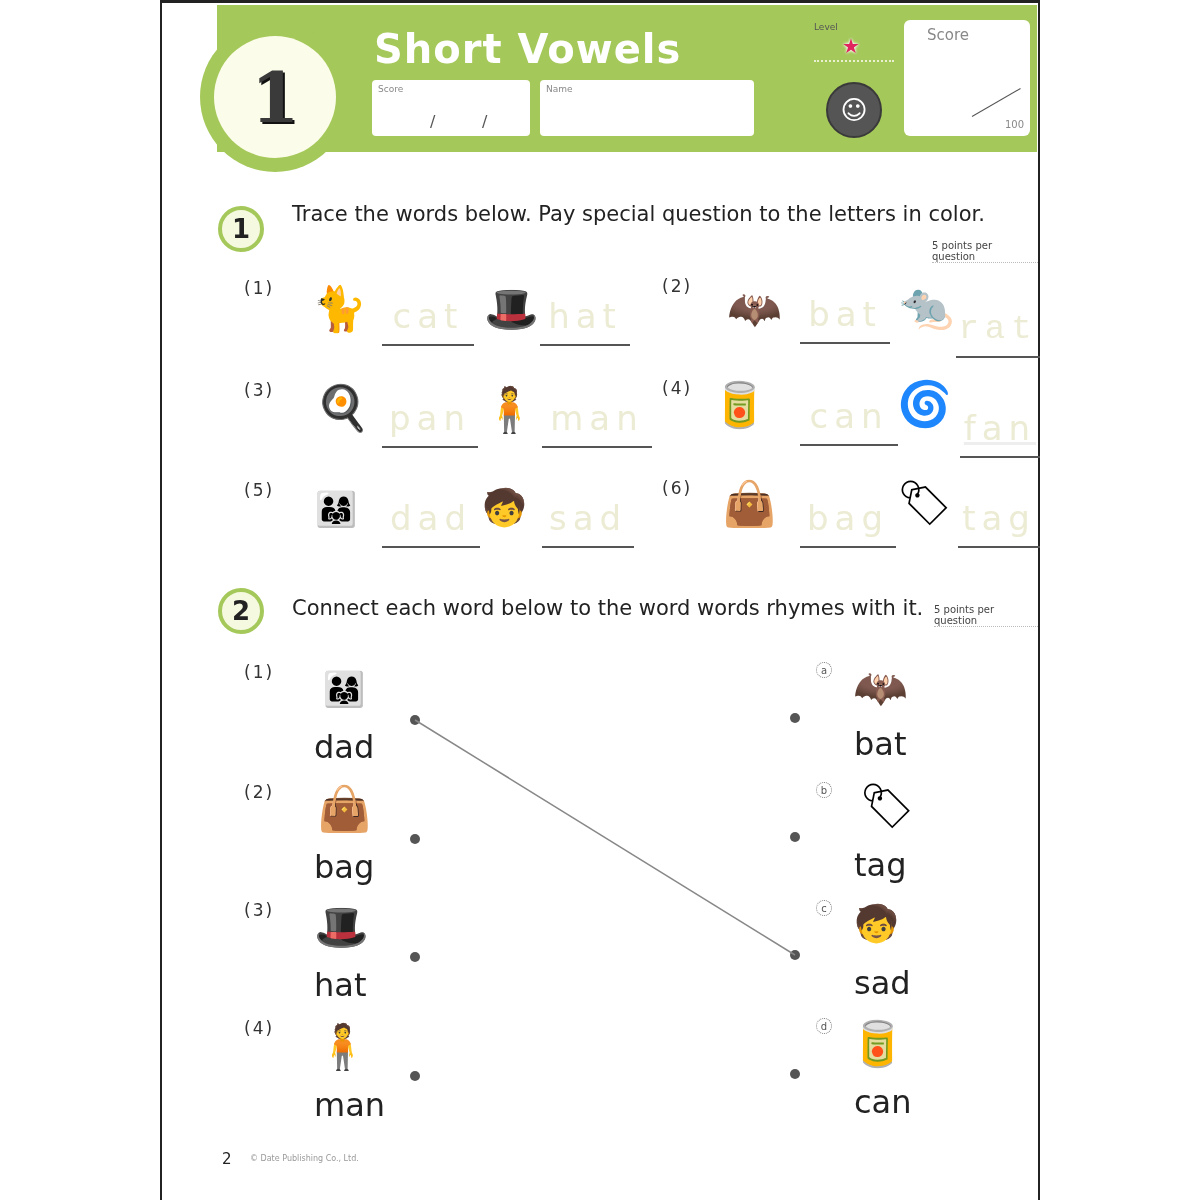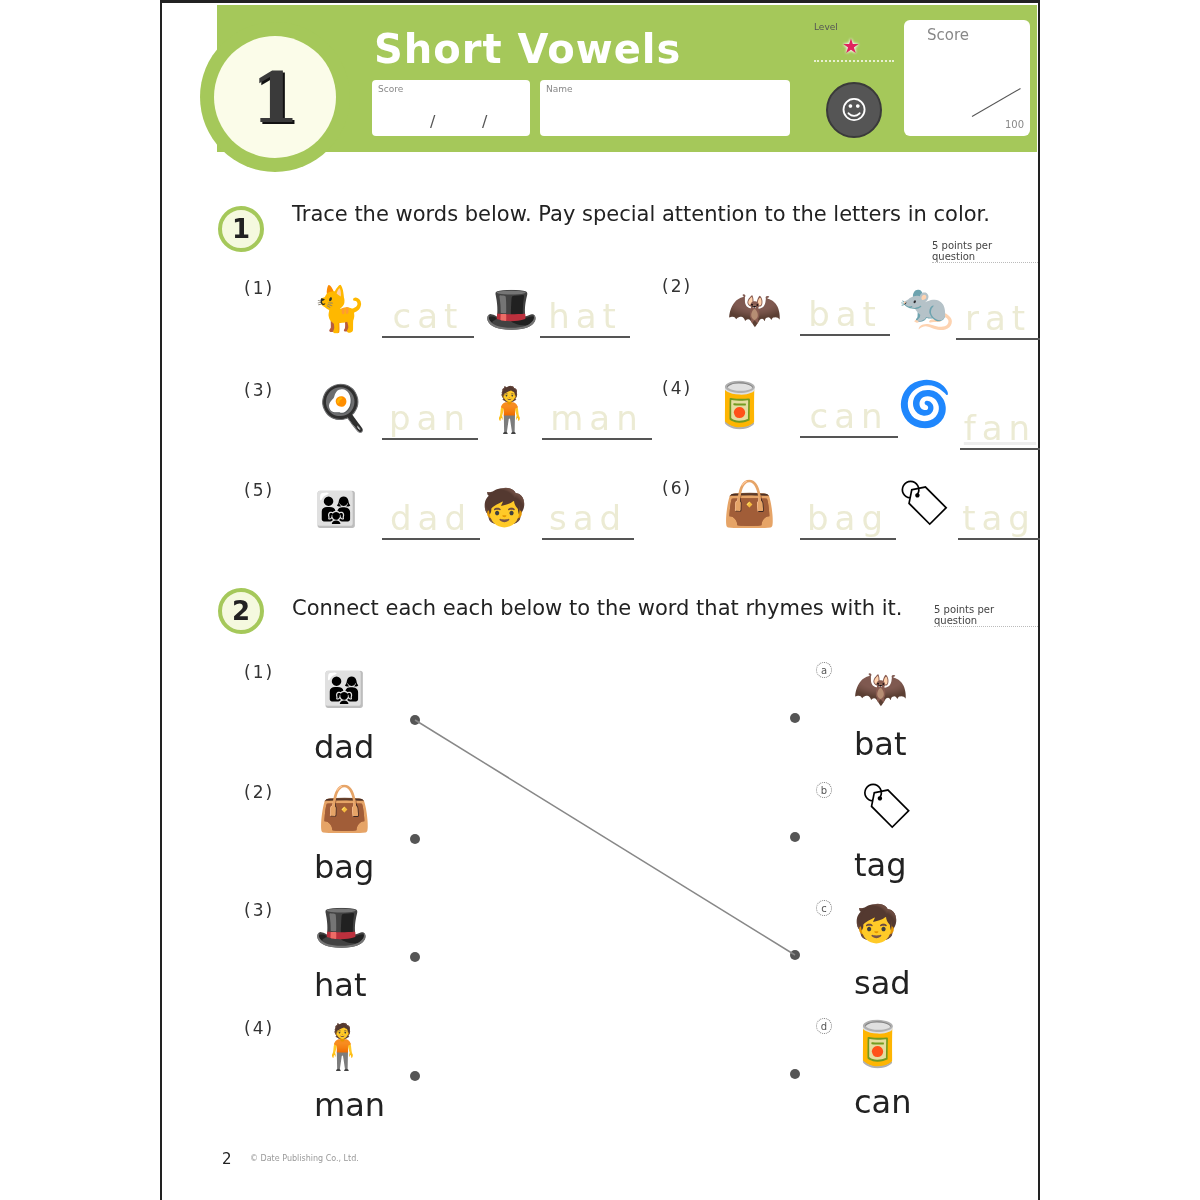--- a/index.html
+++ b/index.html
@@ -20,21 +20,21 @@
   .face{position:absolute;left:664px;top:82px;width:56px;height:56px;border-radius:50%;background:#555;border:2px solid #3a3a3a;box-sizing:border-box;display:flex;align-items:center;justify-content:center;color:#fff;font-size:26px;}
   .score-box{position:absolute;left:742px;top:20px;width:126px;height:116px;background:#fff;border-radius:6px;}
   .score-label{position:absolute;left:8px;top:6px;font-size:15px;color:#888;margin-left:15px;}
   .score-slash{position:absolute;left:68px;top:96px;width:56px;border-top:1.5px solid #555;transform:rotate(-30deg);transform-origin:left;}
   .score-max{position:absolute;right:6px;bottom:6px;font-size:10px;color:#888;}
   .sec-num{position:absolute;width:46px;height:46px;border-radius:50%;background:#f5f9df;border:4px solid #a5c85a;box-sizing:border-box;display:flex;align-items:center;justify-content:center;font-weight:bold;font-size:26px;color:#222;}
   .sec-text{position:absolute;font-size:21px;color:#222;}
   .points{position:absolute;font-size:10px;color:#444;border-bottom:1px dotted #bbb;}
   .qnum{position:absolute;font-size:17px;color:#333;letter-spacing:2px;}
   .pic{position:absolute;display:flex;align-items:center;justify-content:center;font-size:44px;line-height:1;}
-  .trace{position:absolute;height:40px;border-bottom:2px solid #555;display:flex;align-items:flex-end;justify-content:center;font-size:34px;color:#eee;letter-spacing:6px;padding-bottom:0;}
+  .trace{position:absolute;height:40px;border-bottom:2px solid #555;display:flex;align-items:flex-end;justify-content:center;font-size:34px;color:#eee;letter-spacing:6px;padding-bottom:8px;}
   .trace span{color:#ecebd4;}
   .word{position:absolute;font-size:32px;color:#222;}
   .dot{position:absolute;width:10px;height:10px;border-radius:50%;background:#555;}
   .letter{position:absolute;width:14px;height:14px;border-radius:50%;border:1px dotted #777;font-size:10px;color:#555;display:flex;align-items:center;justify-content:center;}
   .footer-num{position:absolute;left:60px;top:1150px;font-size:15px;color:#222;}
   .footer-copy{position:absolute;left:88px;top:1154px;font-size:8px;color:#999;}
   svg.line{position:absolute;left:0;top:0;pointer-events:none;}
 </style>
 </head>
 <body>
@@ -47,60 +47,60 @@
   <div class="big-circle">
     <span>1</span>
   </div>
   <div class="title">Short Vowels</div>
 
   <div class="field" style="left:210px;top:80px;width:158px;height:56px;">
     <span class="field-label">Score</span>
     <span class="slash" style="left:58px;">/</span>
     <span class="slash" style="left:110px;">/</span>
   </div>
-  <div class="field" style="left:378px;top:80px;width:214px;height:56px;padding-left:36px;">
+  <div class="field" style="left:378px;top:80px;width:214px;height:56px;">
     <span class="field-label">Name</span>
   </div>
 
   <span class="level-label">Level</span>
   <span class="star">★</span>
   <div class="dots"></div>
   <div class="face">
       <span>☺</span>
     </div>
 
   <div class="score-box">
     <span class="score-label">Score</span>
     <div class="score-slash"></div>
     <span class="score-max">100</span>
   </div>
 
   <div class="sec-num" style="left:56px;top:206px;">
       <span>1</span>
     </div>
-  <div class="sec-text" style="left:130px;top:202px;">Trace the words below. Pay special attention to the letters in color.</div>
+  <div class="sec-text" style="left:130px;top:202px;">Trace the words below. Pay special question to the letters in color.</div>
   <div class="points" style="left:770px;top:240px;">5 points per question</div>
 
   <div class="qnum" style="left:82px;top:278px;">(1)</div>
   <div class="pic" style="left:140px;top:278px;width:75px;height:62px;">🐈</div>
   <div class="trace" style="left:220px;top:296px;width:92px;">
       <span>cat</span>
     </div>
   <div class="pic" style="left:322px;top:278px;width:55px;height:62px;">🎩</div>
   <div class="trace" style="left:378px;top:296px;width:90px;">
       <span>hat</span>
     </div>
 
   <div class="qnum" style="left:500px;top:276px;">(2)</div>
   <div class="pic" style="left:560px;top:278px;width:65px;height:62px;">🦇</div>
   <div class="trace" style="left:638px;top:294px;width:90px;">
       <span>bat</span>
     </div>
   <div class="pic" style="left:730px;top:278px;width:70px;height:55px;">🐀</div>
-  <div class="trace" style="left:794px;top:298px;width:84px;">
+  <div class="trace" style="left:794px;top:308px;width:84px;font-family:Liberation Mono, monospace;">
       <span>rat</span>
     </div>
 
   <div class="qnum" style="left:82px;top:380px;">(3)</div>
   <div class="pic" style="left:135px;top:380px;width:92px;height:55px;">🍳</div>
   <div class="trace" style="left:220px;top:398px;width:96px;">
       <span>pan</span>
     </div>
   <div class="pic" style="left:325px;top:376px;width:45px;height:68px;">🧍</div>
   <div class="trace" style="left:380px;top:398px;width:110px;">
@@ -133,21 +133,21 @@
       <span>bag</span>
     </div>
   <div class="pic" style="left:730px;top:478px;width:65px;height:50px;">🏷</div>
   <div class="trace" style="left:796px;top:498px;width:82px;">
       <span>tag</span>
     </div>
 
   <div class="sec-num" style="left:56px;top:588px;">
       <span>2</span>
     </div>
-  <div class="sec-text" style="left:130px;top:596px;">Connect each each below to the word that rhymes with it.</div>
+  <div class="sec-text" style="left:130px;top:596px;">Connect each word below to the word words rhymes with it.</div>
   <div class="points" style="left:772px;top:604px;">5 points per question</div>
 
   <div class="qnum" style="left:82px;top:662px;">(1)</div>
   <div class="pic" style="left:150px;top:660px;width:65px;height:58px;font-size:34px;">👨‍👩‍👧</div>
   <div class="word" style="left:152px;top:728px;">dad</div>
   <div class="dot" style="left:248px;top:715px;"></div>
 
   <div class="qnum" style="left:82px;top:782px;">(2)</div>
   <div class="pic" style="left:150px;top:780px;width:65px;height:58px;">👜</div>
   <div class="word" style="left:152px;top:848px;">bag</div>

